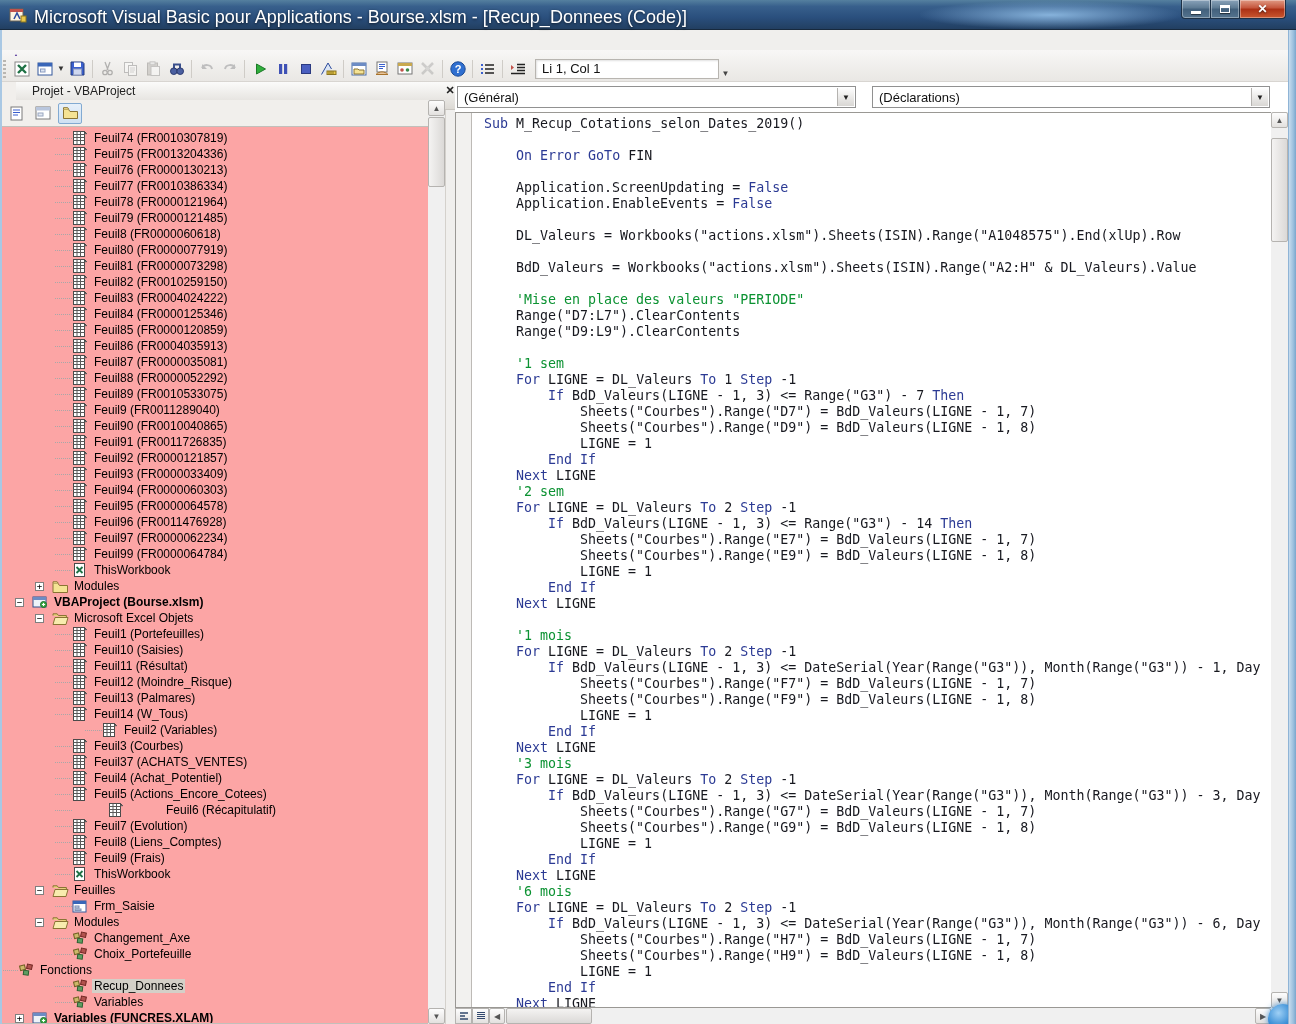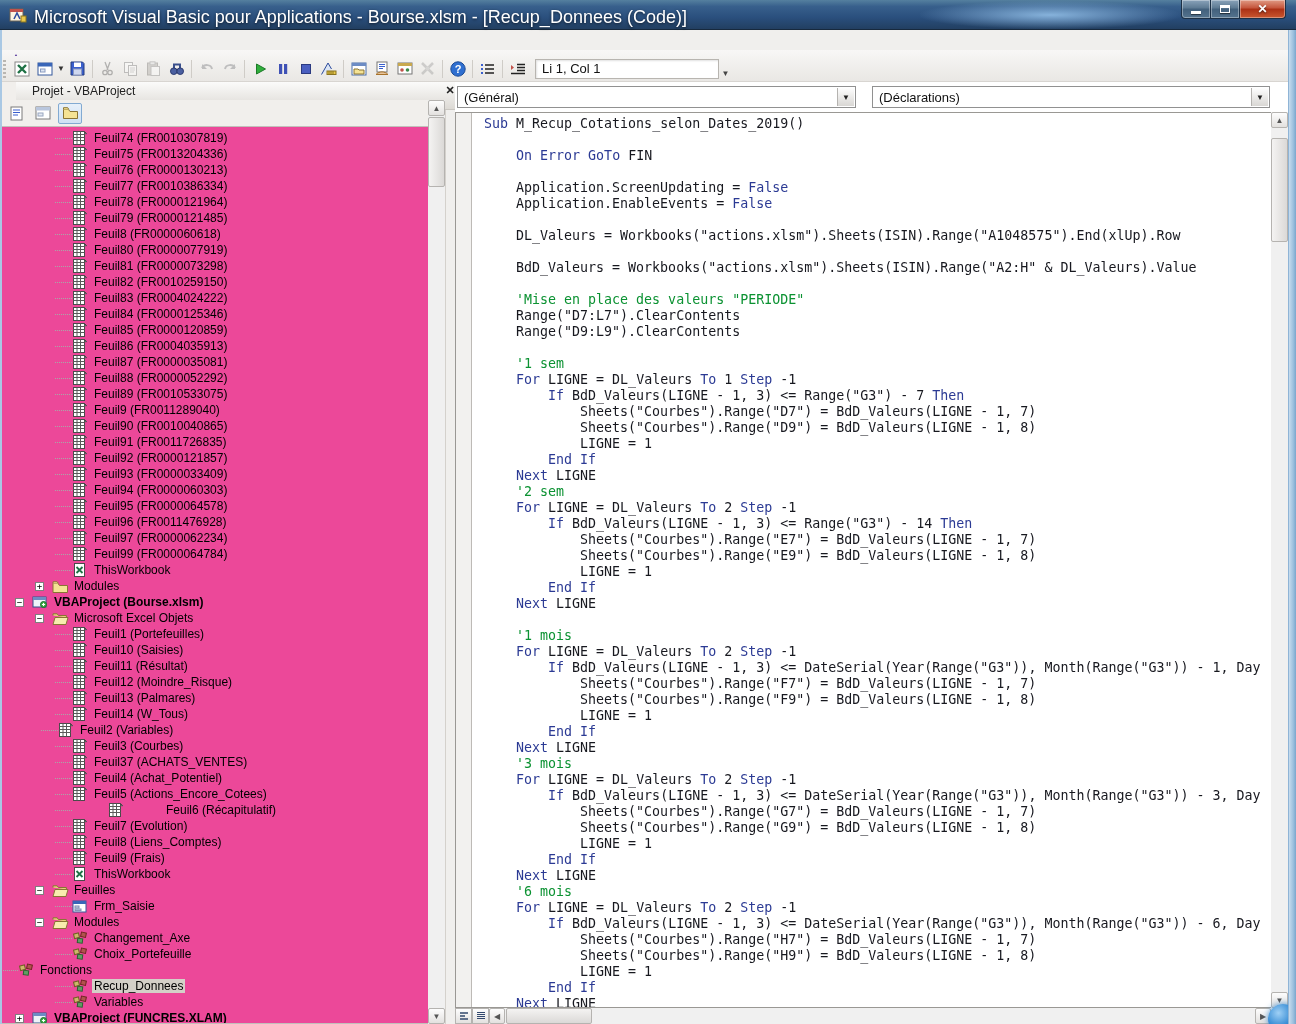--- a/index.html
+++ b/index.html
@@ -56,21 +56,21 @@
   
   .ppanel{position:absolute;left:0;top:82px;width:446px;bottom:0;background:#f1efec;border-right:1px solid #d4d1cc;}
   .pp-header{position:absolute;left:16px;top:0;width:100%;height:28px;
     background:linear-gradient(#fbfbfa,#dddad5);border-bottom:1px solid #c9c6c1;
     font-size:12px;color:#222;padding:2px 16px;}
   .pp-close{position:absolute;right:4px;top:2px;width:14px;height:13px;text-align:center;
     font-size:11px;font-weight:bold;color:#222;line-height:13px;}
   .pp-toolbar{position:absolute;left:0;top:18px;width:100%;height:26px;background:#f1efec;display:flex;align-items:center;padding-left:4px;gap:3px;}
   .ppbtn{width:24px;height:21px;display:flex;align-items:center;justify-content:center;}
   .ppbtn.sel{border:1px solid #82aad2;background:linear-gradient(#e7f0fa,#cfe1f3);border-radius:2px;}
-  .tree{position:absolute;left:0;top:44px;right:17px;bottom:0;background:#ec4899;border:1px solid #c2bfba;border-right:none;
+  .tree{position:absolute;left:0;top:44px;right:17px;bottom:0;background:#fca5a5;border:1px solid #c2bfba;border-right:none;
     overflow:hidden;padding-top:3px;font-size:12px;color:#000;}
   .trow{height:16px;display:flex;align-items:center;white-space:nowrap;}
   .trow .exp{width:9px;height:9px;border:1px solid #7f7f7f;background:#fff;flex:none;
     display:flex;align-items:center;justify-content:center;font-size:9px;line-height:7px;color:#000;
     font-family:"DejaVu Sans Mono",monospace;margin-right:8px;}
   .trow .spc{width:17px;flex:none;border-top:1px dotted #a8a8a8;height:0;margin-right:0;}
   .trow .ticon{width:17px;height:14px;flex:none;margin-right:3px;display:flex;align-items:center;}
   .trow .tlabel{padding:0 2px;}
   .trow .tlabel.sel{background:#d4d0c8;}
   .trow.bold .tlabel{font-weight:bold;}
@@ -786,21 +786,21 @@
           <span class="spc"></span>
           <span class="ticon">
             <svg width="15" height="14" viewBox="0 0 15 14">
               <rect x="1.5" y="0.5" width="11" height="13" fill="#fff" stroke="#4a4a4a"></rect>
               <path d="M1.5 3.5h11M1.5 6.5h11M1.5 9.5h11M5 .5v13M8.5 .5v13" stroke="#5a5a5a" stroke-width="1"></path>
               <path d="M12.5 .5l2.2 2.2h-2.2z" fill="#e8e8e8" stroke="#4a4a4a"></path>
             </svg>
           </span>
           <span class="tlabel">Feuil14 (W_Tous)</span>
         </div>
-        <div class="trow" style="padding-left: 40px;">
+        <div class="trow" style="padding-left: 40px; margin-left: 44px;">
           <span class="spc"></span>
           <span class="ticon">
             <svg width="15" height="14" viewBox="0 0 15 14">
               <rect x="1.5" y="0.5" width="11" height="13" fill="#fff" stroke="#4a4a4a"></rect>
               <path d="M1.5 3.5h11M1.5 6.5h11M1.5 9.5h11M5 .5v13M8.5 .5v13" stroke="#5a5a5a" stroke-width="1"></path>
               <path d="M12.5 .5l2.2 2.2h-2.2z" fill="#e8e8e8" stroke="#4a4a4a"></path>
             </svg>
           </span>
           <span class="tlabel">Feuil2 (Variables)</span>
         </div>
@@ -992,21 +992,21 @@
         <div class="trow bold" style="padding-left: 14px;">
           <span class="exp">+</span>
           <span class="ticon">
             <svg width="16" height="14" viewBox="0 0 16 14">
               <rect x="1" y="2" width="13" height="10" fill="#eef3f9" stroke="#31508c"></rect>
               <rect x="1" y="2" width="13" height="3" fill="#6d8cc4"></rect>
               <circle cx="11.5" cy="9.5" r="3" fill="#3fae49" stroke="#1d6f2b"></circle>
               <path d="M10 9.5h3M11.5 8v3" stroke="#fff"></path>
             </svg>
           </span>
-          <span class="tlabel">VBAProject (FUNCRES.XLAM)</span>
+          <span class="tlabel">Variables (FUNCRES.XLAM)</span>
         </div>
       </div>
 
     <div class="sb-v" style="right:0;top:18px;bottom:0;">
       <div class="sbtn" style="left:0;top:0;width:17px;height:16px;">▲</div>
       <div class="sthumb" style="left:0;top:17px;width:17px;height:70px;"></div>
       <div class="sbtn" style="left:0;bottom:0;width:17px;height:16px;">▼</div>
     </div>
   </div>
 

